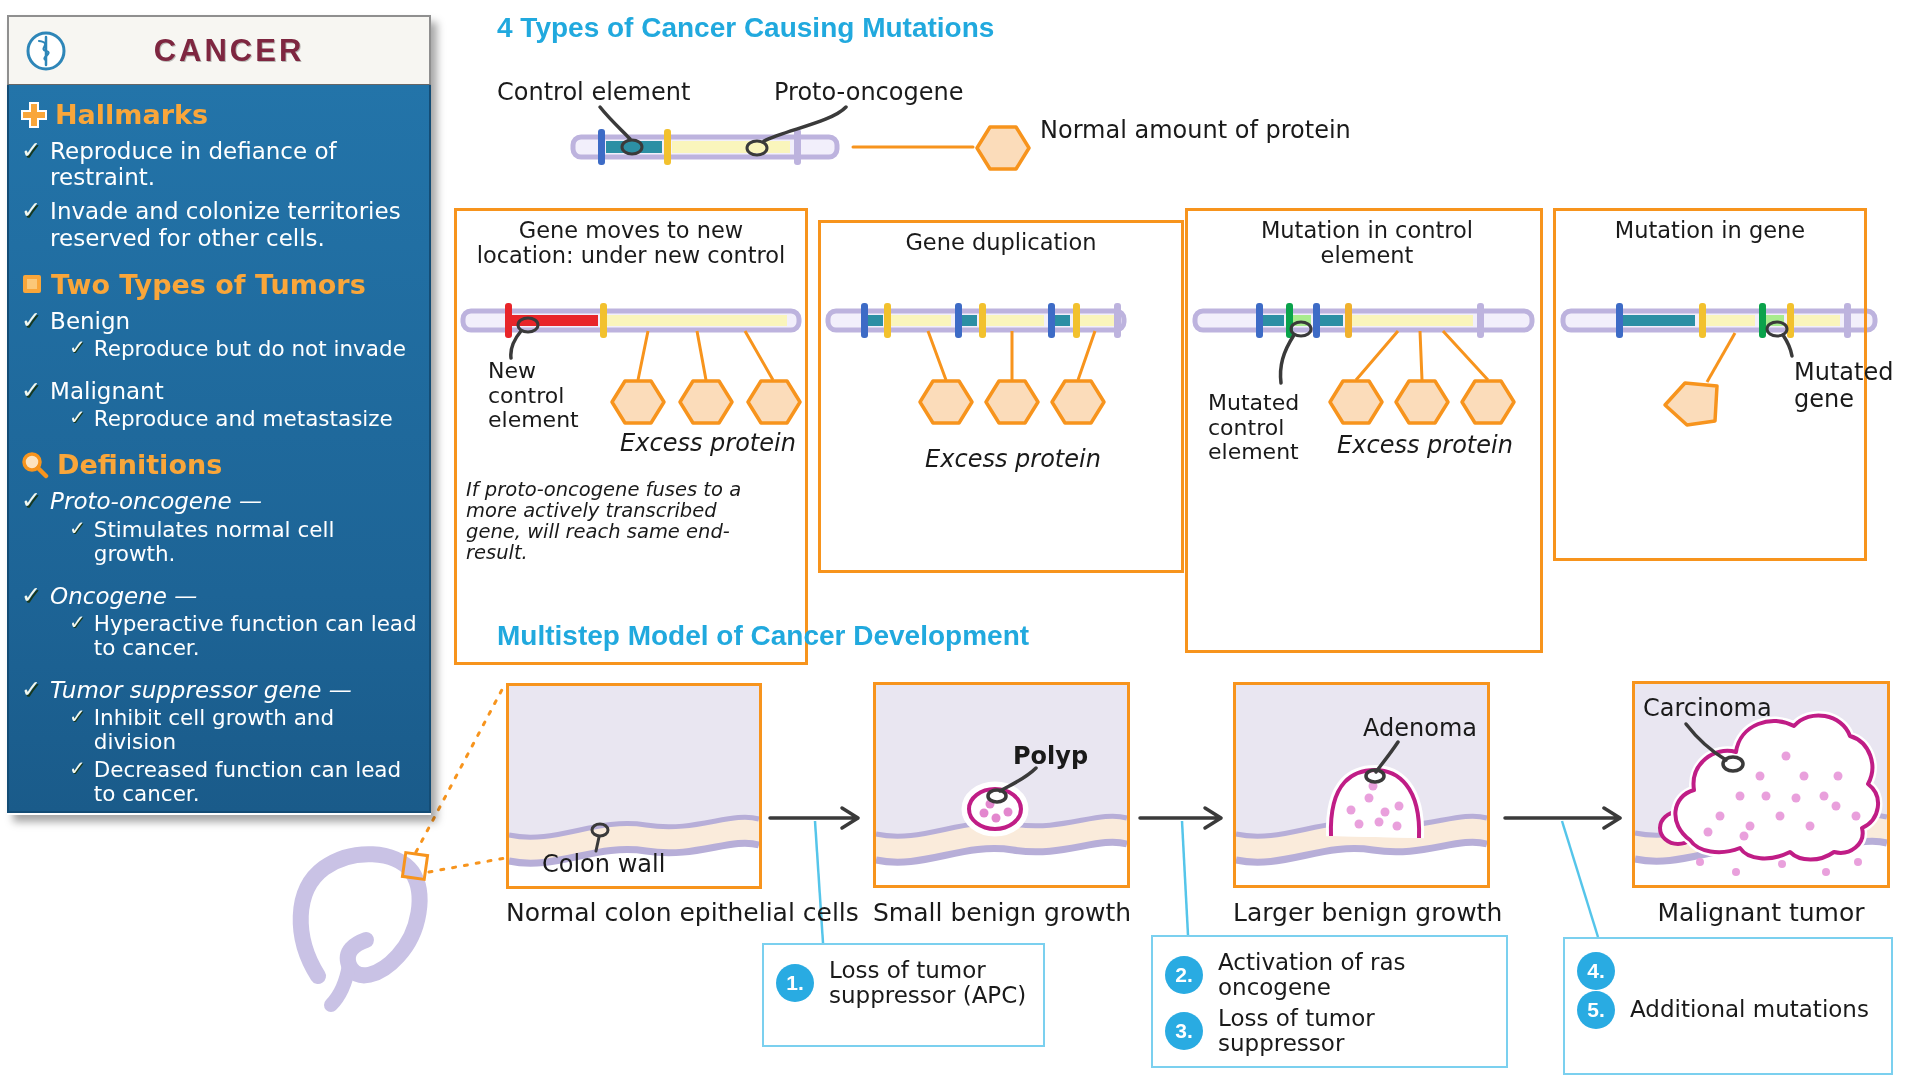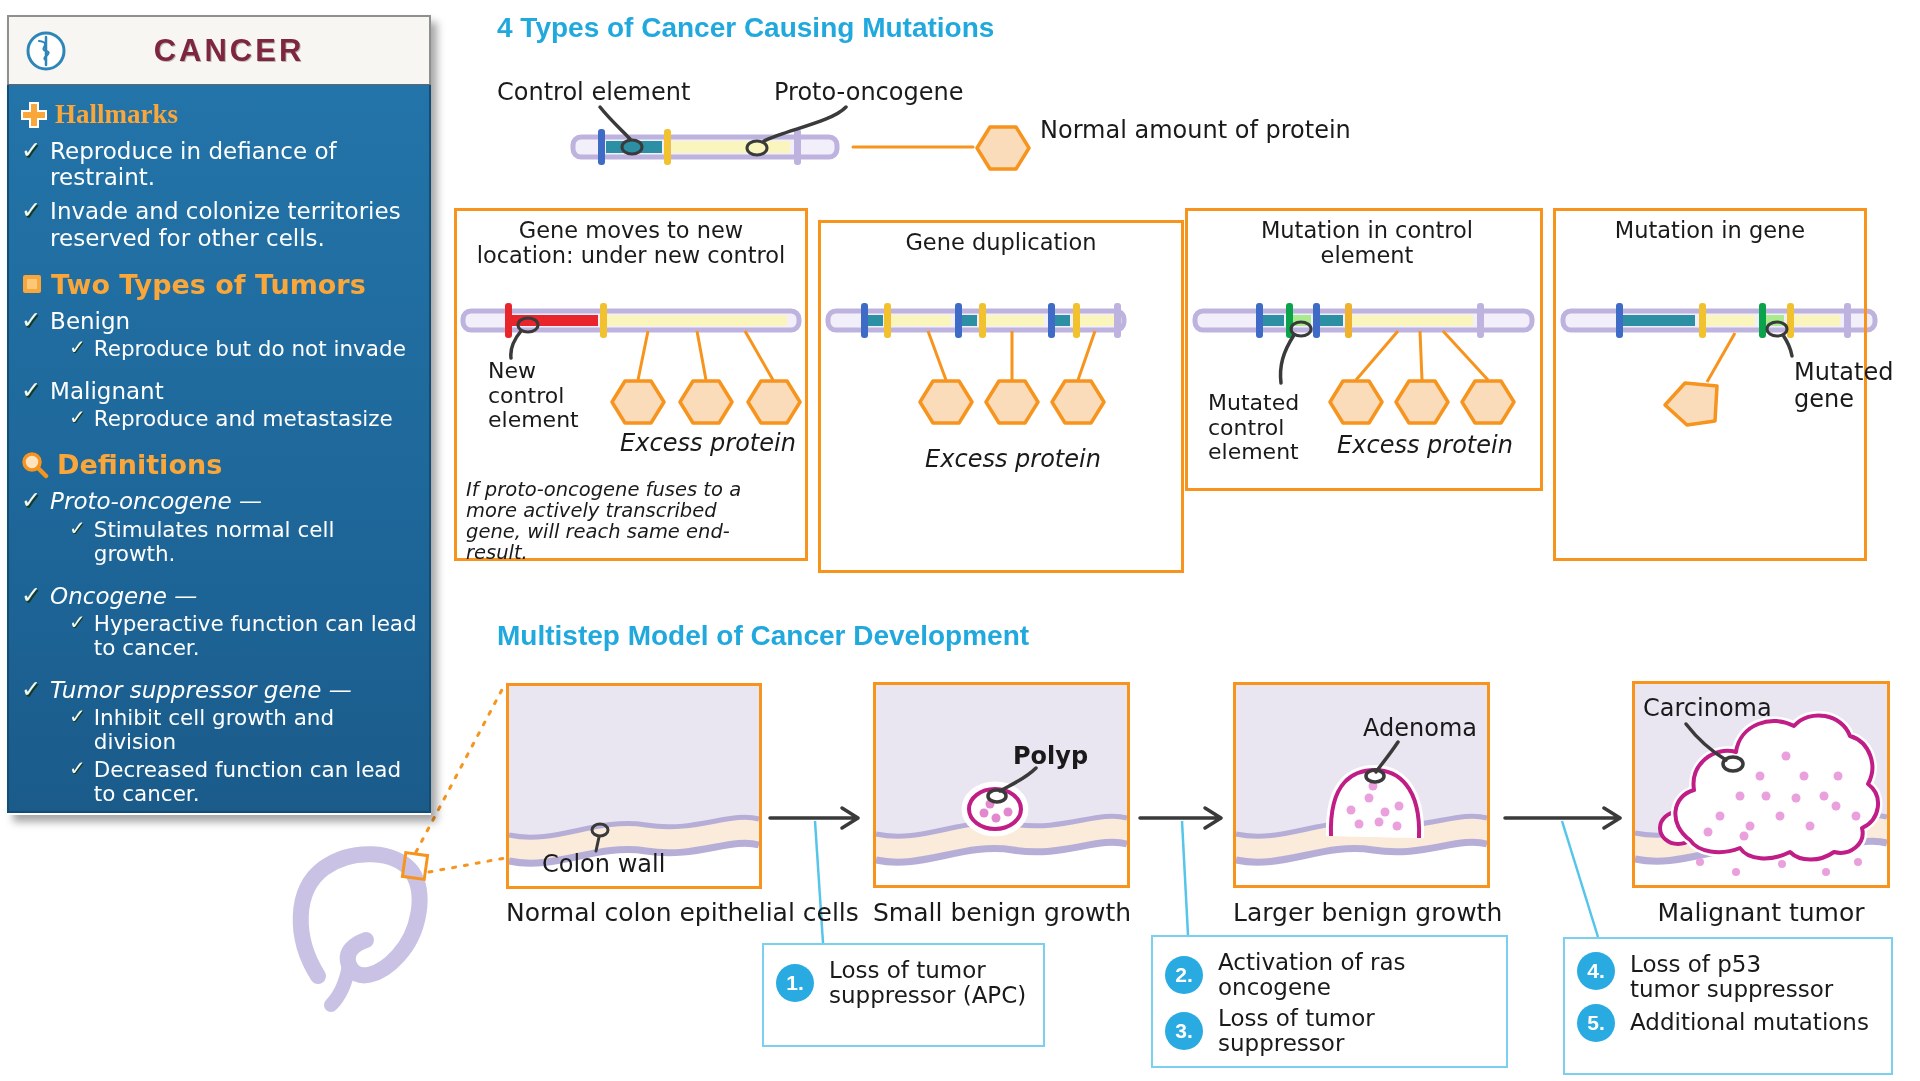--- a/index.html
+++ b/index.html
@@ -14,21 +14,21 @@
   .sb-header{height:70px;background:#f7f6f2;border:2px solid #8f8f8f;border-bottom:1px solid #666;
              display:flex;align-items:center;box-sizing:border-box;}
   .sb-title{flex:1;text-align:center;font-family:"Liberation Sans",sans-serif;font-weight:bold;
             font-size:31px;letter-spacing:3px;color:#7e2640;text-shadow:1px 1px 0 rgba(0,0,0,.25);
             padding-right:40px;}
   .sb-body{background:linear-gradient(180deg,#2374a9 0%,#1d6496 70%,#1a5b8a 100%);
            border:2px solid #134c75;border-top:none;height:728px;box-sizing:border-box;
            padding:12px 12px 0 12px;color:#fff;}
   .sb-h{display:flex;align-items:center;gap:8px;color:#f9a63a;font-weight:bold;
         font-size:27px;margin:18px 0 4px 0;}
-  .sb-h.first{margin-top:2px;font-family:Liberation Serif, serif;}
+  .sb-h.first{margin-top:2px;}
   .i1{display:flex;gap:9px;font-size:23px;line-height:1.14;margin-top:8px;}
   .i2{display:flex;gap:8px;font-size:21.5px;line-height:1.14;margin-top:3px;margin-left:48px;}
   .gap{margin-top:16px;}
   .chk{color:#f2f8f0;text-shadow:1.5px 1.5px 0 #18381c;font-size:24px;line-height:1;flex:none;}
   .i2 .chk{font-size:20px;text-shadow:1px 1px 0 #18381c;}
   
   .big-title{position:absolute;font-family:"Liberation Sans",sans-serif;font-weight:bold;
              font-size:28px;color:#21a9de;white-space:nowrap;}
   
   .obox{position:absolute;border:3px solid #f7941d;background:transparent;box-sizing:border-box;}
@@ -362,33 +362,33 @@
     </div>
   </div>
 </div>
 
 <h1 class="big-title" style="left:497px;top:12px;margin:0;">4 Types of Cancer Causing Mutations</h1>
 
 <div class="hand abs plabel" style="left:497px;top:78px;">Control element</div>
 <div class="hand abs plabel" style="left:774px;top:78px;">Proto-oncogene</div>
 <div class="hand abs plabel" style="left:1040px;top:116px;">Normal amount of protein</div>
 
-<div class="obox" style="left:454px;top:208px;width:354px;height:353px;">
+<div class="obox" style="left:454px;top:208px;width:354px;height:457px;">
   <div class="hand obox-title" style="width:310px;">Gene moves to new location: under new control</div>
   <div class="hand glabel" style="left:31px;top:148px;width:92px;">New control element</div>
   <div class="hand prot" style="left:151px;top:218px;width:200px;">Excess protein</div>
   <div class="hand note" style="left:9px;top:268px;width:300px;">If proto-oncogene fuses to a more actively transcribed gene, will reach same end-result.</div>
 </div>
 
 <div class="obox" style="left:818px;top:220px;width:366px;height:353px;">
   <div class="hand obox-title" style="width:300px;">Gene duplication</div>
   <div class="hand prot" style="left:92px;top:222px;width:200px;">Excess protein</div>
 </div>
 
-<div class="obox" style="left:1185px;top:208px;width:358px;height:283px;">
+<div class="obox" style="left:1185px;top:208px;width:358px;height:445px;">
   <div class="hand obox-title" style="width:230px;left:64px;right:auto;">Mutation in control element</div>
   <div class="hand glabel" style="left:20px;top:180px;width:115px;">Mutated control element</div>
   <div class="hand prot" style="left:137px;top:220px;width:200px;">Excess protein</div>
 </div>
 
 <div class="obox" style="left:1553px;top:208px;width:314px;height:353px;">
   <div class="hand obox-title" style="width:300px;">Mutation in gene</div>
   <div class="hand glabel" style="left:238px;top:148px;width:100px;font-size:24px;">Mutated gene</div>
 </div>
 
@@ -423,19 +423,18 @@
   </div>
   <div class="step-row">
     <div class="step-circle">3.</div>
     <div class="hand step-text">Loss of tumor suppressor</div>
   </div>
 </div>
 
 <div class="bbox" style="left:1563px;top:937px;width:330px;height:138px;">
   <div class="step-row" style="align-items:flex-start;">
     <div class="step-circle">4.</div>
-    <div class="hand step-text" style="width:205px;">Loss of p53 tumor suppressor</div>
   </div>
   <div class="step-row" style="margin-top:-4px;">
     <div class="step-circle">5.</div>
     <div class="hand step-text">Additional mutations</div>
   </div>
 </div>
 
 </body></html>

